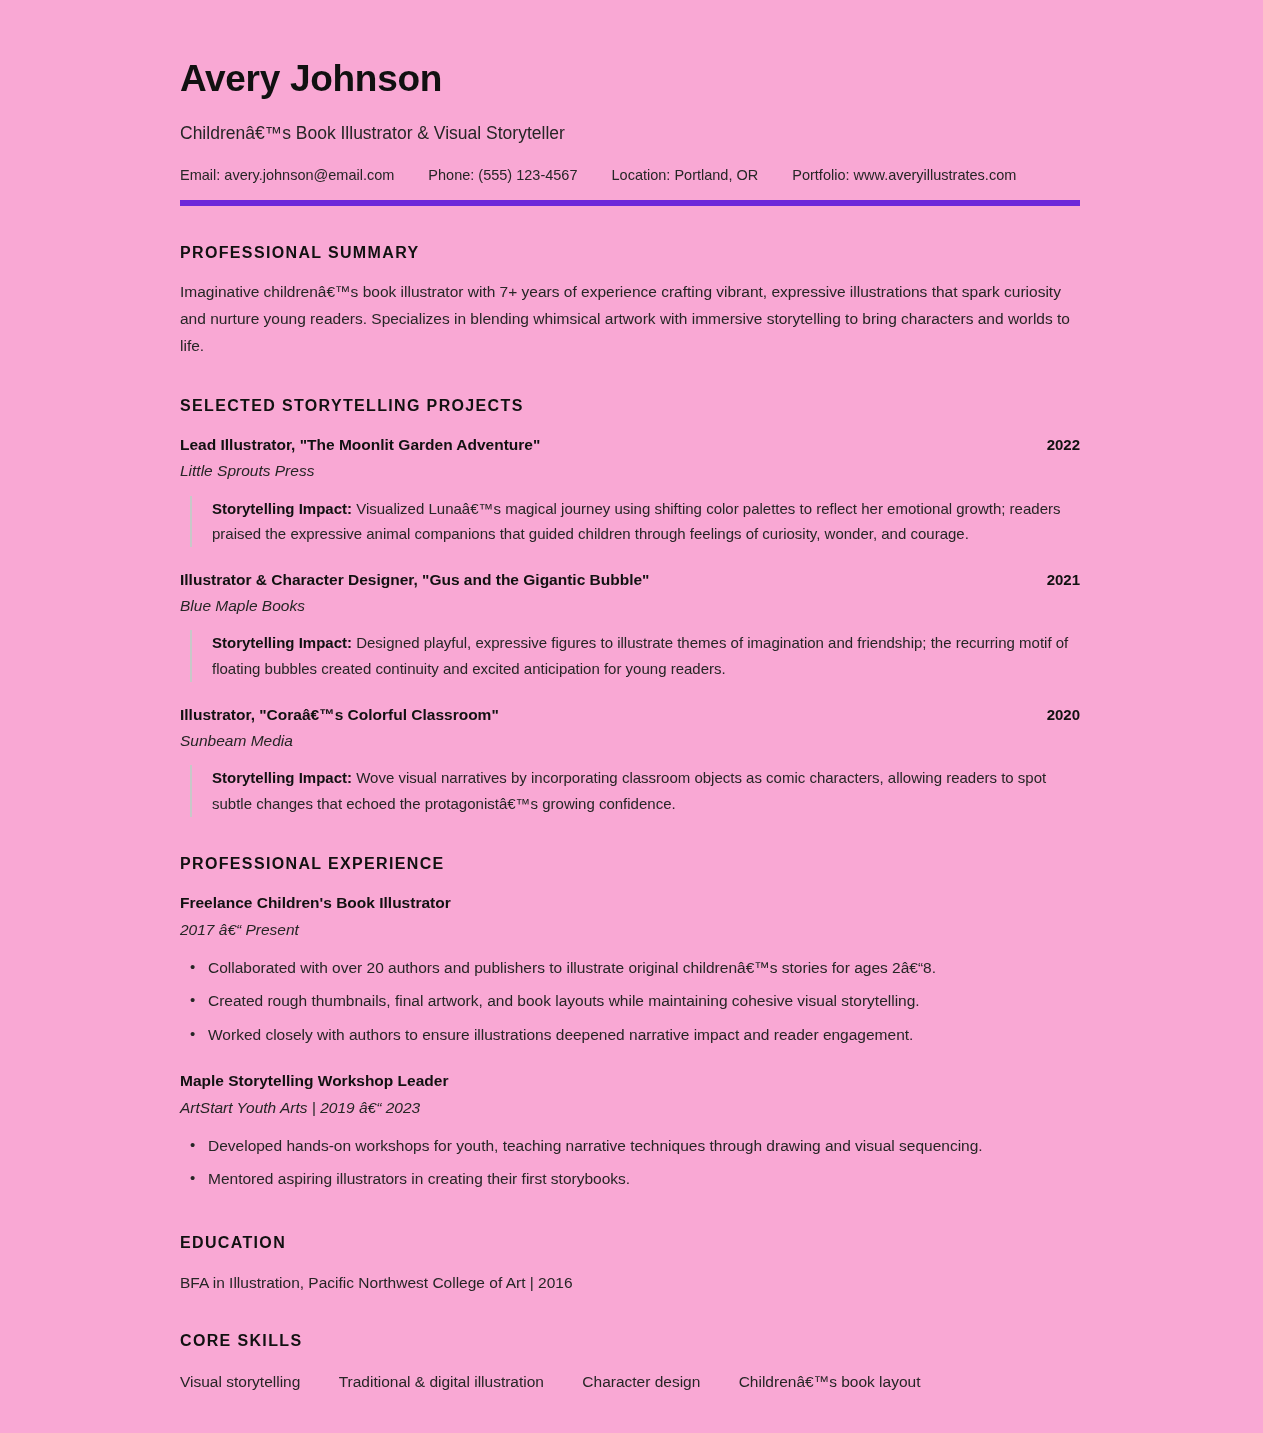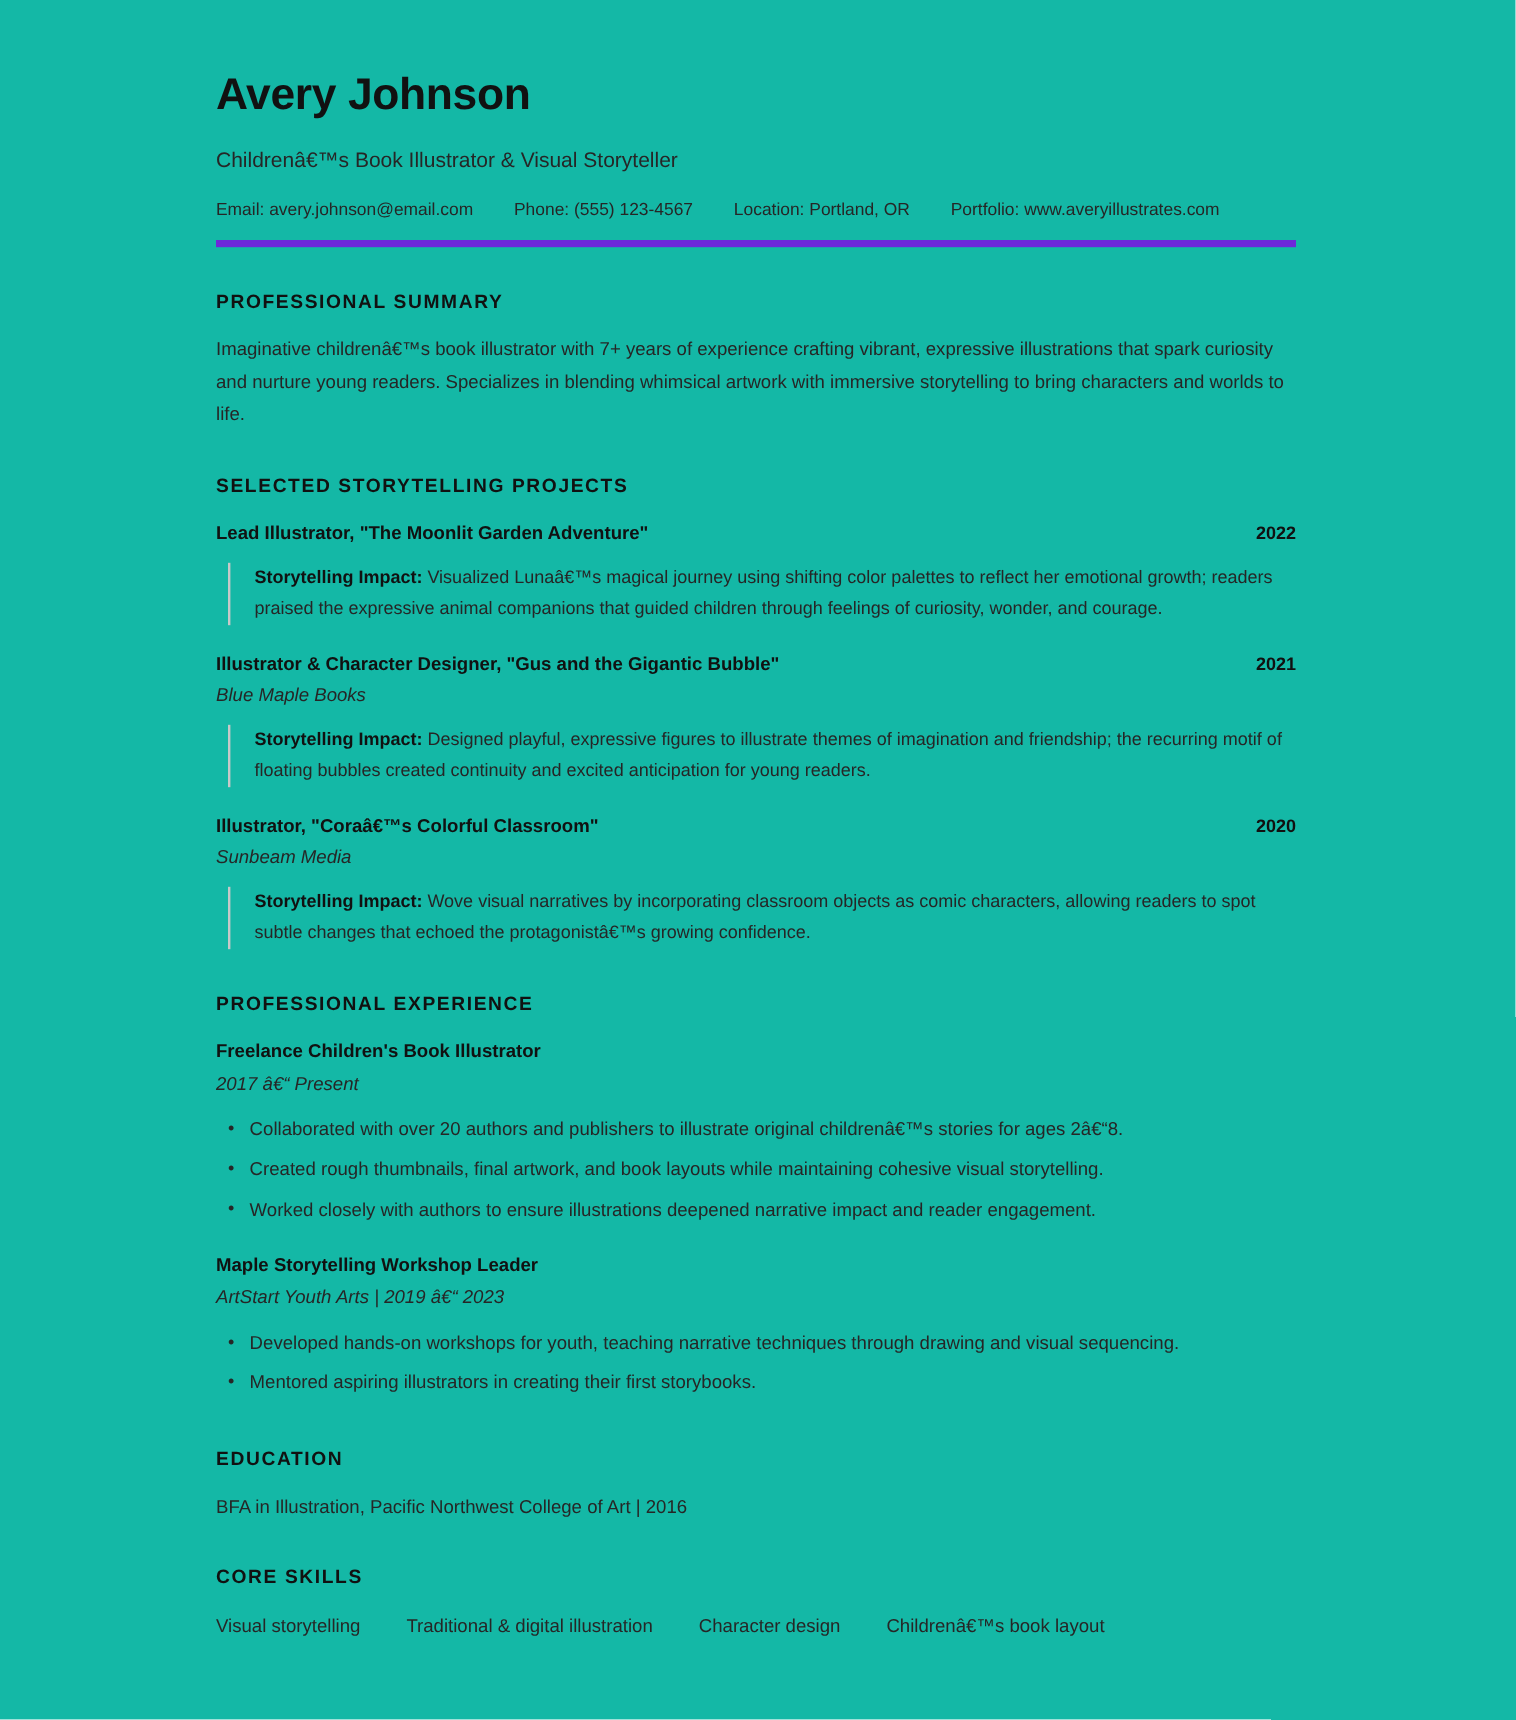--- a/index.html
+++ b/index.html
@@ -10,21 +10,21 @@
   body {
     font-family: "Liberation Sans", sans-serif;
     color: #1a1a1a;
     -webkit-font-smoothing: antialiased;
   }
   .page {
     width: 1263px;
     height: 1433px;
     position: relative;
     overflow: hidden;
-    background: #14b8a6;
+    background: #f9a8d4;
     box-sizing: border-box;
   }
   .sheet {
     position: absolute;
     left: 180px;
     top: 0;
     width: 900px;
   }
 
   
@@ -211,20 +211,21 @@
     </div>
 
     <div class="section">
       <h2 class="section-title">SELECTED STORYTELLING PROJECTS</h2>
 
       <div class="entry">
         <div class="entry-head">
           <span class="entry-role">Lead Illustrator, "The Moonlit Garden Adventure"</span>
           <span class="entry-year">2022</span>
         </div>
+        <div class="entry-org">Little Sprouts Press</div>
         <div class="impact">
           <span class="impact-label">Storytelling Impact:</span><span> Visualized Lunaâ€™s magical journey using shifting color palettes to reflect her emotional growth; readers praised the expressive animal companions that guided children through feelings of curiosity, wonder, and courage.</span>
         </div>
       </div>
 
       <div class="entry">
         <div class="entry-head">
           <span class="entry-role">Illustrator &amp; Character Designer, "Gus and the Gigantic Bubble"</span>
           <span class="entry-year">2021</span>
         </div>

